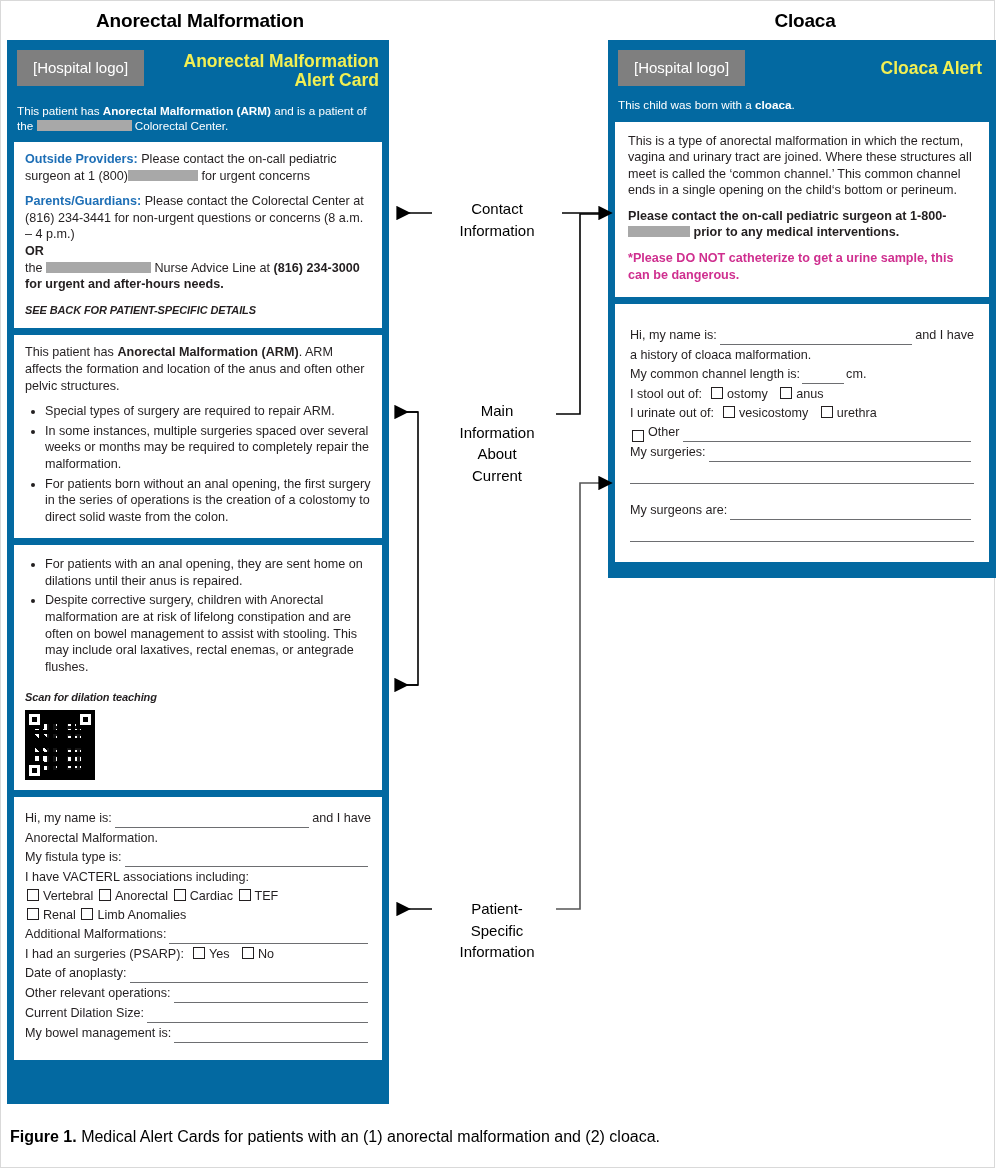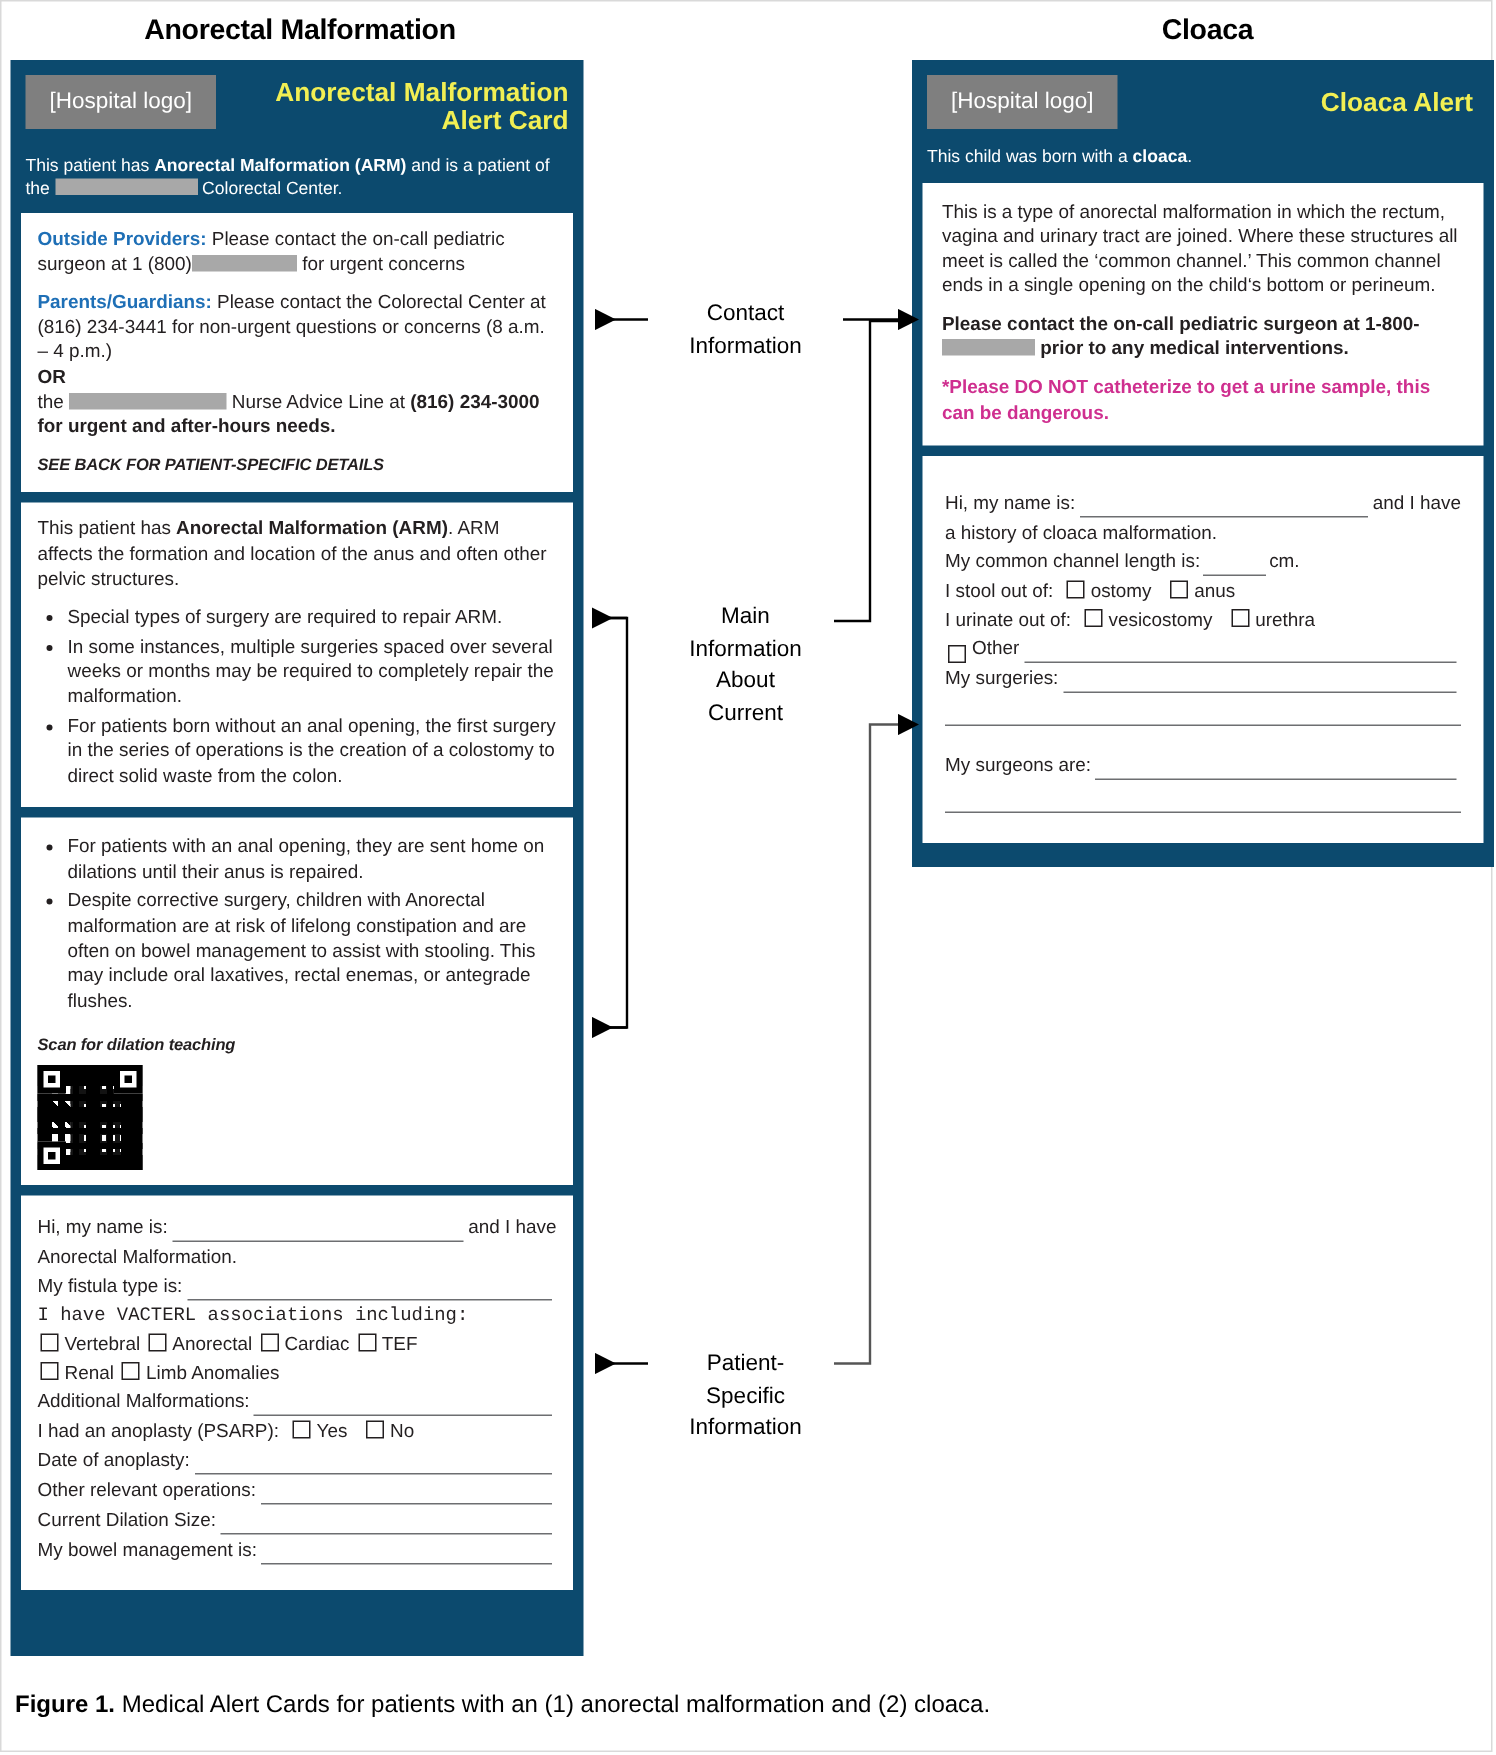--- a/index.html
+++ b/index.html
@@ -25,21 +25,21 @@
     color:#000;
     text-align:center;
     letter-spacing:-0.2px;
   }
   #title-arm{left:55px;top:10px;width:290px;}
   #title-cloaca{left:660px;top:10px;width:290px;}
 
   
   .card{
     position:absolute;
-    background:#0c4a6e;
+    background:#0369a1;
     box-sizing:border-box;
   }
   #card-arm{left:7px;top:40px;width:382px;height:1064px;}
   #card-cloaca{left:608px;top:40px;width:388px;height:538px;}
 
   
   .card-head{position:relative;padding:10px 10px 8px 10px;}
   .logo-box{
     display:inline-block;
     background:#7f7f7f;
@@ -213,40 +213,40 @@
       <span class="fill"></span>
       <span>and I have</span>
     </div>
     <div style="font-size:12.6px;line-height:19px;">Anorectal Malformation.</div>
 
     <div class="form-line">
       <span>My fistula type is:</span>
       <span class="fill"></span>
     </div>
 
-    <div style="font-size:12.6px;line-height:19px;font-family:Liberation Mono, monospace;">I have VACTERL associations including:</div>
+    <div style="font-size:12.6px;line-height:19px;">I have VACTERL associations including:</div>
 
     <div class="chk-grp">
       <span class="cb"></span><span>Vertebral</span>
       <span class="cb"></span><span>Anorectal</span>
       <span class="cb"></span><span>Cardiac</span>
       <span class="cb"></span><span>TEF</span>
     </div>
     <div class="chk-grp">
       <span class="cb"></span><span>Renal</span>
       <span class="cb"></span><span>Limb Anomalies</span>
     </div>
 
     <div class="form-line">
       <span>Additional Malformations:</span>
       <span class="fill"></span>
     </div>
 
     <div class="chk-grp">
-      <span>I had an anoplasty (PSARP):</span>
+      <span>I had an surgeries (PSARP):</span>
       &nbsp;<span class="cb"></span><span>Yes</span>
       &nbsp;&nbsp;<span class="cb"></span><span>No</span>
     </div>
 
     <div class="form-line">
       <span>Date of anoplasty:</span>
       <span class="fill"></span>
     </div>
     <div class="form-line">
       <span>Other relevant operations:</span>

